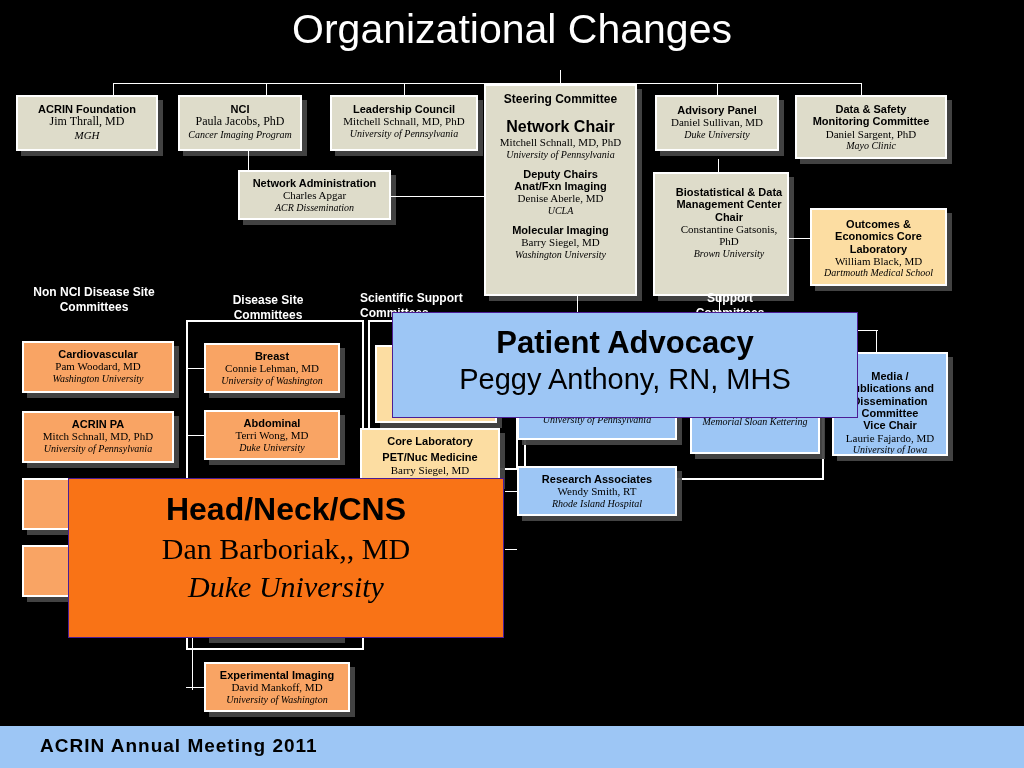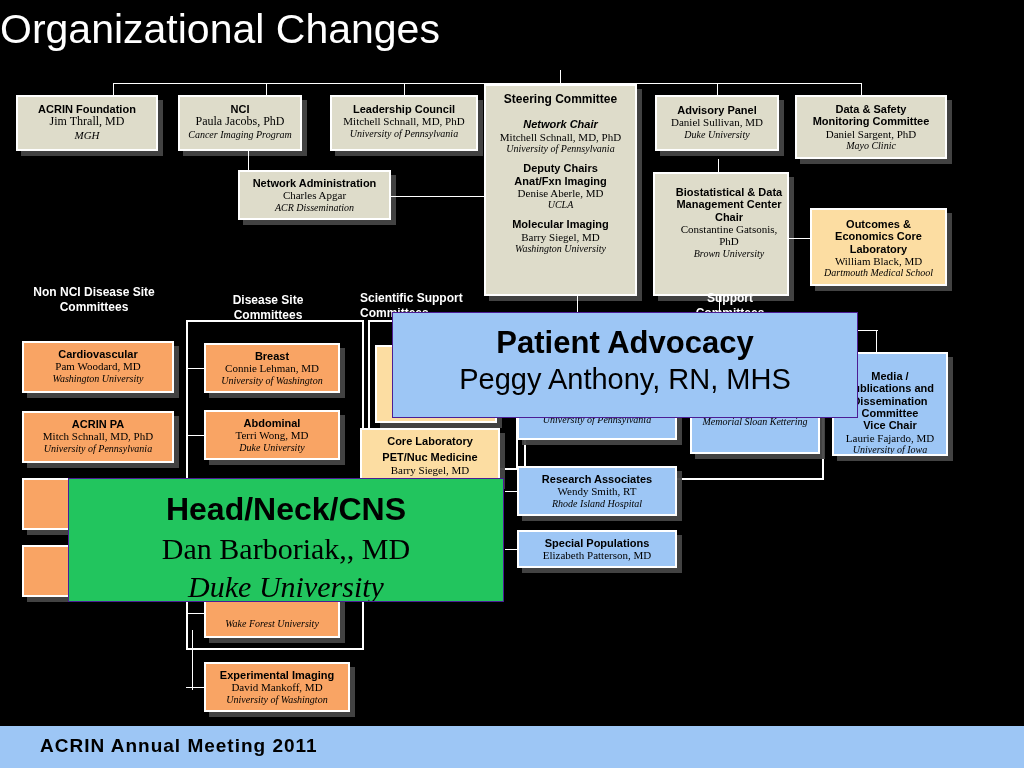--- a/index.html
+++ b/index.html
@@ -13,20 +13,21 @@
     position: relative;
     width: 1024px; height: 768px;
     background: #000;
   }
 
   
   #title {
     position: absolute;
     left: 0; top: 6px;
     width: 1024px;
+    text-align: center;
     color: #ffffff;
     font-size: 41px;
     font-weight: normal;
     letter-spacing: 0px;
     font-family: "Liberation Sans", sans-serif;
   }
 
   
   #footer {
     position: absolute;
@@ -170,21 +171,21 @@
   <div class="ln lnv" style="left:248px; top:151px; height:20px;"></div>
   <div class="box beige" style="left:238px; top:170px; width:153px; height:50px; padding-top:5px;">
     <span class="bt" style="font-size:11px;">Network Administration</span>
     <span class="bn" style="font-size:11px;">Charles Apgar</span>
     <span class="bi" style="font-size:10px;">ACR Dissemination</span>
   </div>
   <div class="ln lnh" style="left:391px; top:196px; width:95px;"></div>
 
   <div class="box beige" style="left:484px; top:84px; width:153px; height:212px; padding-top:7px;">
     <span class="bt" style="font-size:12px;">Steering Committee</span>
-    <span class="bt" style="font-size:11px; margin-top:12px;font-style:italic;">Network Chair</span>
+    <span class="bt" style="font-size:16px; margin-top:12px;">Network Chair</span>
     <span class="bn" style="font-size:11px;">Mitchell Schnall, MD, PhD</span>
     <span class="bi" style="font-size:10px;">University of Pennsylvania</span>
     <span class="bt" style="font-size:11px; margin-top:8px;">Deputy Chairs</span>
     <span class="bt" style="font-size:11px;">Anat/Fxn Imaging</span>
     <span class="bn" style="font-size:11px;">Denise Aberle, MD</span>
     <span class="bi" style="font-size:10px;">UCLA</span>
     <span class="bt" style="font-size:11px; margin-top:8px;">Molecular Imaging</span>
     <span class="bn" style="font-size:11px;">Barry Siegel, MD</span>
     <span class="bi" style="font-size:10px;">Washington University</span>
   </div>
@@ -304,24 +305,20 @@
     <span class="bn" style="font-size:11px;">Mitchell Schnall, MD, PhD</span>
     <span class="bi" style="font-size:10px;">University of Pennsylvania</span>
   </div>
 
   <div class="box blue" style="left:517px; top:466px; width:160px; height:50px; padding-top:5px;">
     <span class="bt" style="font-size:11px;">Research Associates</span>
     <span class="bn" style="font-size:11px;">Wendy Smith, RT</span>
     <span class="bi" style="font-size:10px;">Rhode Island Hospital</span>
   </div>
 
-  <div class="box blue" style="left:517px; top:530px; width:160px; height:38px; padding-top:5px;">
-    <span class="bt" style="font-size:11px;">Special Populations</span>
-    <span class="bn" style="font-size:11px;">Elizabeth Patterson, MD</span>
-  </div>
 
   <div class="box blue" style="left:690px; top:392px; width:130px; height:62px; padding-top:22px;">
     <span class="bt" style="font-size:11px;"></span>
     <span class="bi" style="font-size:10px;">Memorial Sloan Kettering</span>
   </div>
 
   <div class="ln lnh" style="left:505px; top:416px; width:12px;"></div>
   <div class="ln lnh" style="left:505px; top:491px; width:12px;"></div>
   <div class="ln lnh" style="left:505px; top:549px; width:12px;"></div>
 
@@ -335,21 +332,21 @@
     <span class="bt" style="font-size:11px;">Vice Chair</span>
     <span class="bn" style="font-size:11px;">Laurie Fajardo, MD</span>
     <span class="bi" style="font-size:10px;">University of Iowa</span>
   </div>
 
   <div class="callout" style="left:392px; top:312px; width:466px; height:106px; background:#9dc6f5; padding-top:12px;">
     <span class="c1" style="font-size:31px;">Patient Advocacy</span>
     <span class="c1" style="font-size:29px; font-weight:normal; margin-top:2px;">Peggy Anthony, RN, MHS</span>
   </div>
 
-  <div class="callout" style="left:68px; top:478px; width:436px; height:124px; background:#22c55e; padding-top:12px;">
+  <div class="callout" style="left:68px; top:478px; width:436px; height:160px; background:#f97316; padding-top:12px;">
     <span class="c1" style="font-size:32px;">Head/Neck/CNS</span>
     <span class="c2" style="font-size:30px; margin-top:4px;">Dan Barboriak,, MD</span>
     <span class="c3" style="font-size:30px; margin-top:4px;">Duke University</span>
   </div>
 
   <div id="footer">
     <div id="footer-text">ACRIN  Annual  Meeting  2011</div>
   </div>
 
 </div>

